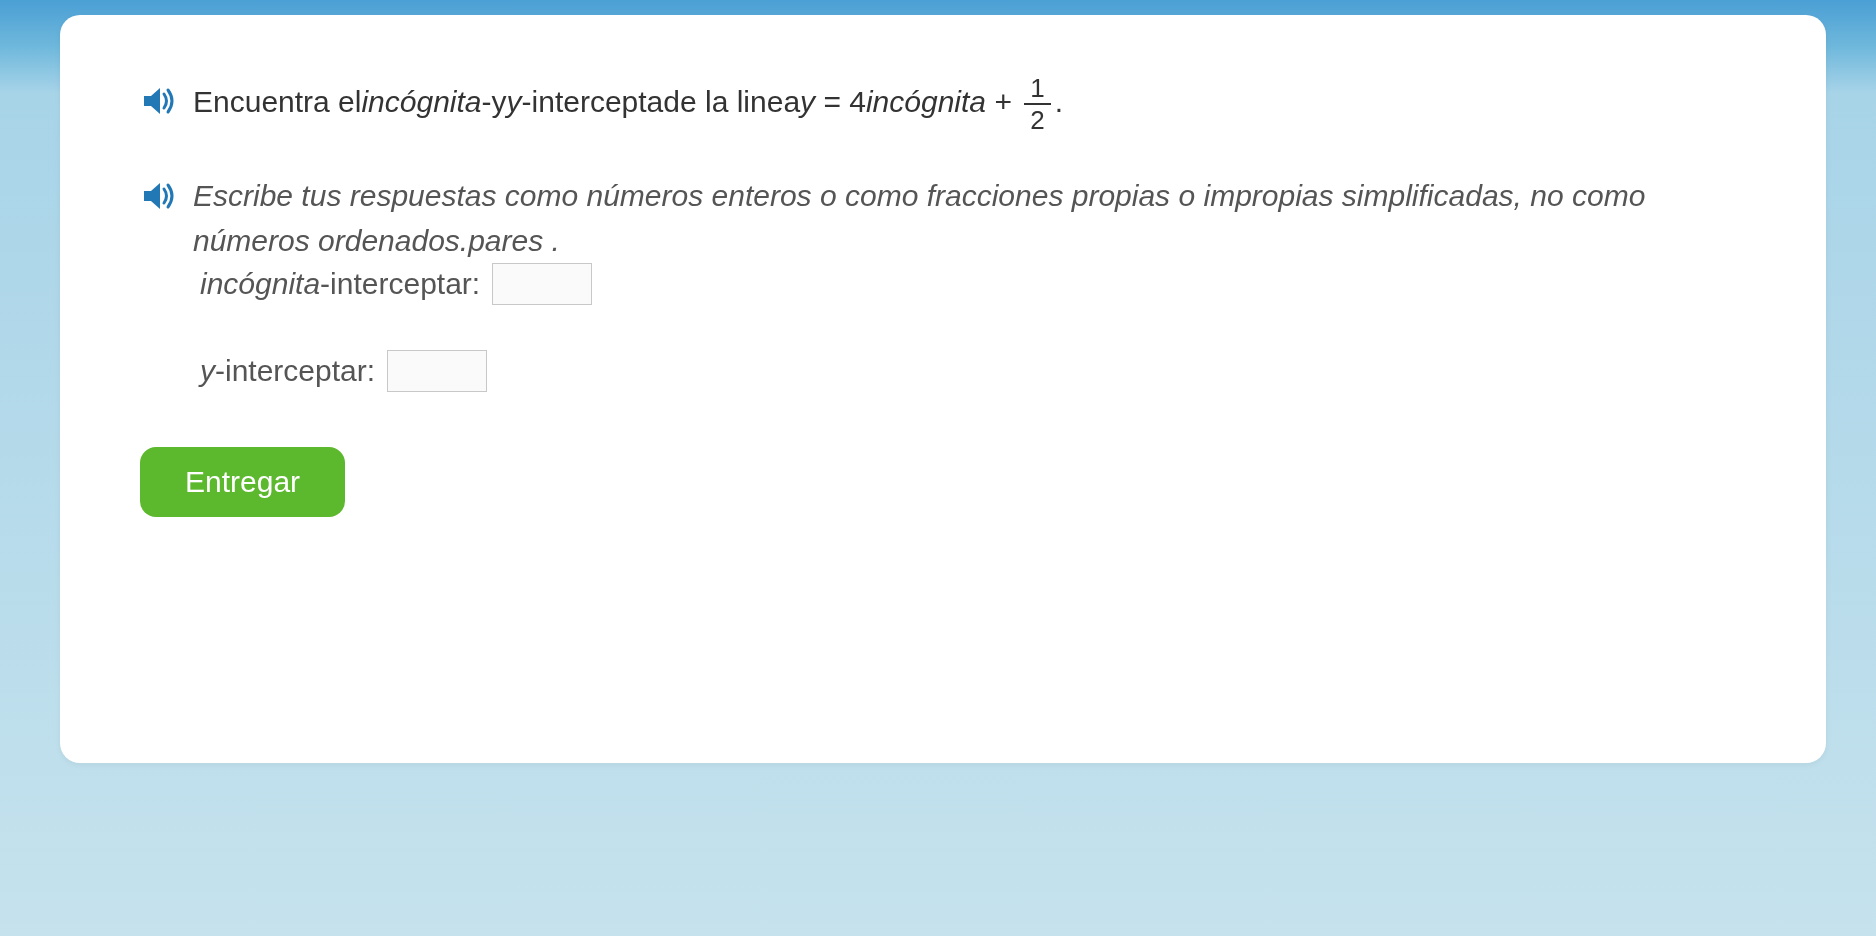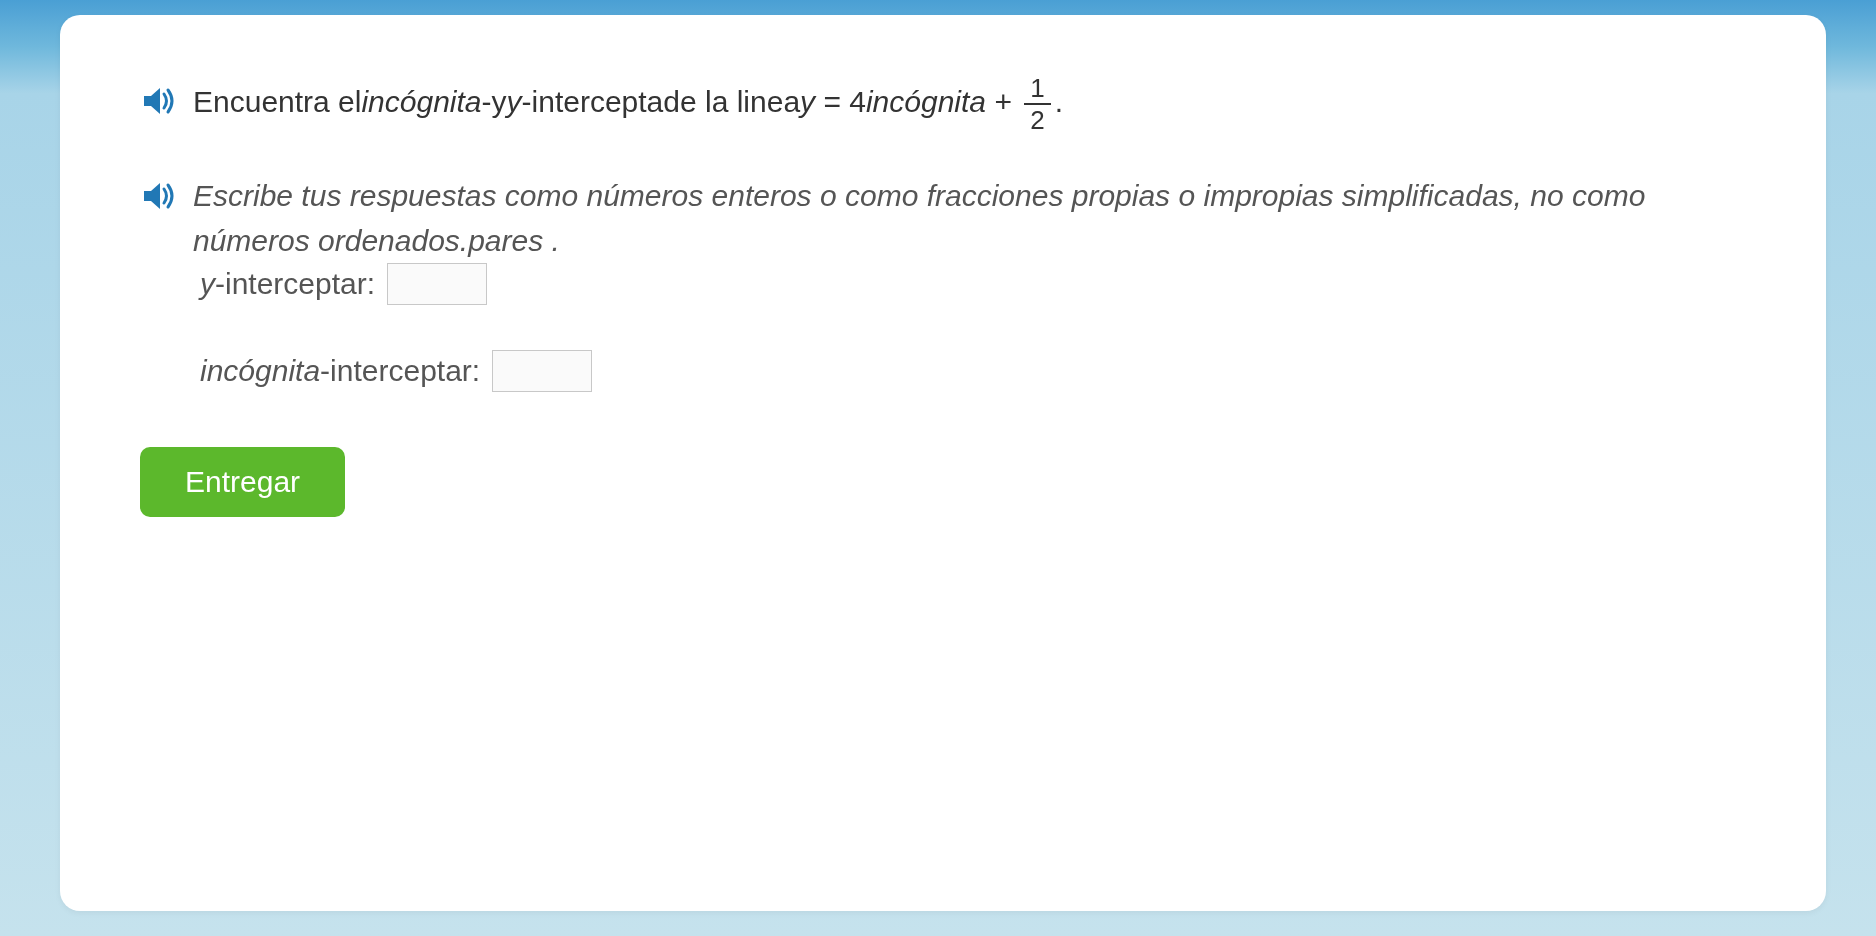--- a/index.html
+++ b/index.html
@@ -13,21 +13,21 @@
       width: 1876px;
       height: 936px;
       padding: 0;
       overflow: hidden;
     }
     .card {
       background: #ffffff;
       margin: 15px 50px 0 60px;
       border-radius: 20px;
       padding: 60px 80px 80px 80px;
-      height: 896px;
+      height: 748px;
       box-shadow: 0 2px 6px rgba(0,0,0,0.05);
     }
     .question-row {
       display: flex;
       align-items: center;
       margin-bottom: 40px;
       font-size: 30px;
       color: #333;
     }
     .audio-icon {
@@ -92,21 +92,21 @@
       font-size: 24px;
       padding: 4px 8px;
     }
     .submit-btn {
       display: inline-block;
       background: #5cb82c;
       color: #ffffff;
       font-size: 30px;
       padding: 18px 45px;
       border: none;
-      border-radius: 10px;
+      border-radius: 16px;
       cursor: pointer;
       margin-top: 10px;
       margin-left: 0;
     }
   </style>
 </head>
 <body>
 
 <div class="card">
 
@@ -132,27 +132,27 @@
         <path d="M4 14 L4 24 L11 24 L20 32 L20 6 L11 14 Z" fill="#2178b5"></path>
         <path d="M24 12 Q29 19 24 26" stroke="#2178b5" stroke-width="3" fill="none" stroke-linecap="round"></path>
         <path d="M28 8 Q36 19 28 30" stroke="#2178b5" stroke-width="3" fill="none" stroke-linecap="round"></path>
       </svg>
     </span>
     <span class="instruction-text">Escribe tus respuestas como números enteros o como fracciones propias o impropias simplificadas, no como números ordenados.pares .</span>
   </div>
 
   <div class="answer-row">
     <span class="answer-label">
-      <span>y</span><span style="font-style:normal">-interceptar:</span>
+      <span>incógnita</span><span style="font-style:normal">-interceptar:</span>
     </span>
     <input type="text" class="answer-input" style="">
   </div>
 
   <div class="answer-row">
     <span class="answer-label">
-      <span>incógnita</span><span style="font-style:normal">-interceptar:</span>
+      <span>y</span><span style="font-style:normal">-interceptar:</span>
     </span>
     <input type="text" class="answer-input" style="">
   </div>
 
   <button class="submit-btn">Entregar</button>
 
 </div>
 
 </body></html>

